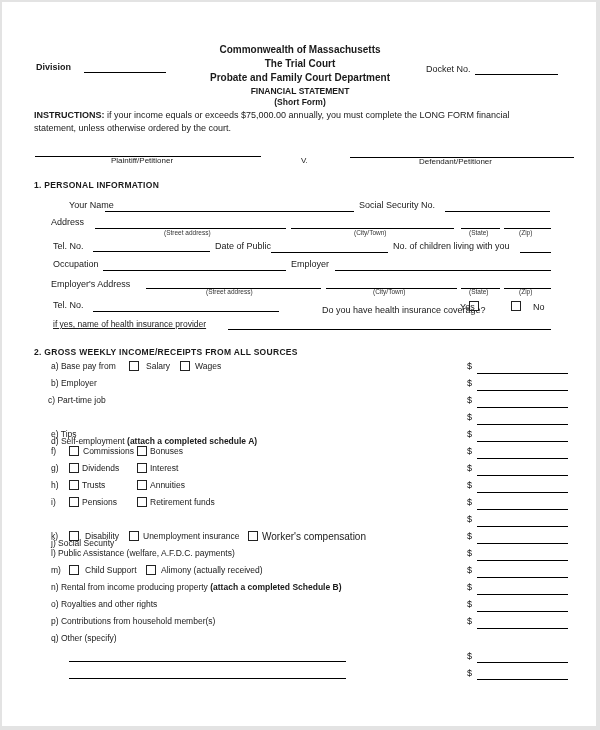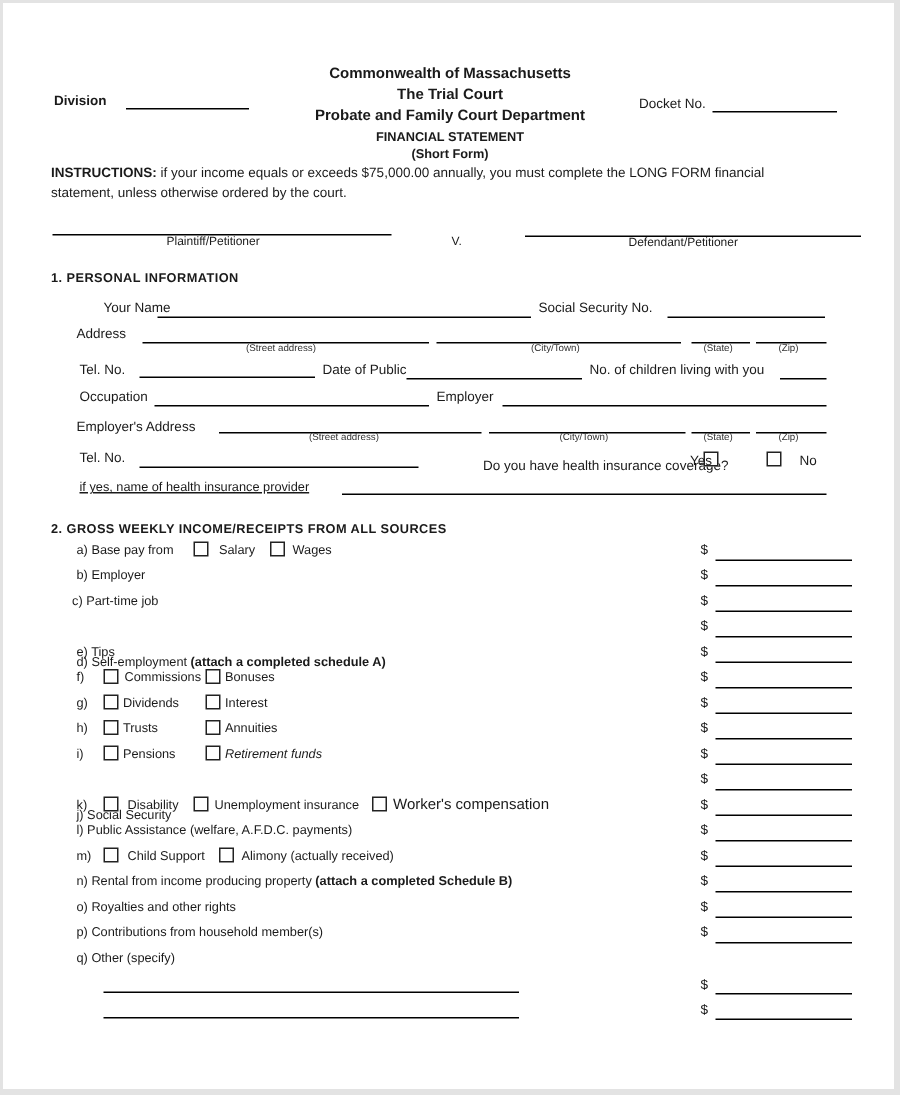--- a/index.html
+++ b/index.html
@@ -144,21 +144,21 @@
 <div class="t" style="left:82px; top:480px; font-size:8.5px;">Trusts</div>
 <div class="cb" style="left:137px; top:480px;"></div>
 <div class="t" style="left:150px; top:480px; font-size:8.5px;">Annuities</div>
 <div class="dollar" style="top:480px;">$</div>
 <input class="amt" style="top: 481px;">
 
 <div class="t" style="left:51px; top:497px; font-size:8.5px;">i)</div>
 <div class="cb" style="left:69px; top:497px;"></div>
 <div class="t" style="left:82px; top:497px; font-size:8.5px;">Pensions</div>
 <div class="cb" style="left:137px; top:497px;"></div>
-<div class="t" style="left:150px; top:497px; font-size:8.5px;font-style:italic;">Retirement funds</div>
+<div class="t" style="left:150px; top:497px; font-size:8.5px;">Retirement funds</div>
 <div class="dollar" style="top:497px;">$</div>
 <input class="amt" style="top: 498px;">
 
 <div class="t" style="left:51px; top:514px; font-size:8.5px;margin-top:24px;">j) Social Security</div>
 <div class="dollar" style="top:514px;">$</div>
 <input class="amt" style="top: 515px;">
 
 <div class="t" style="left:51px; top:531px; font-size:8.5px;">k)</div>
 <div class="cb" style="left:69px; top:531px;"></div>
 <div class="t" style="left:85px; top:531px; font-size:8.5px;">Disability</div>

